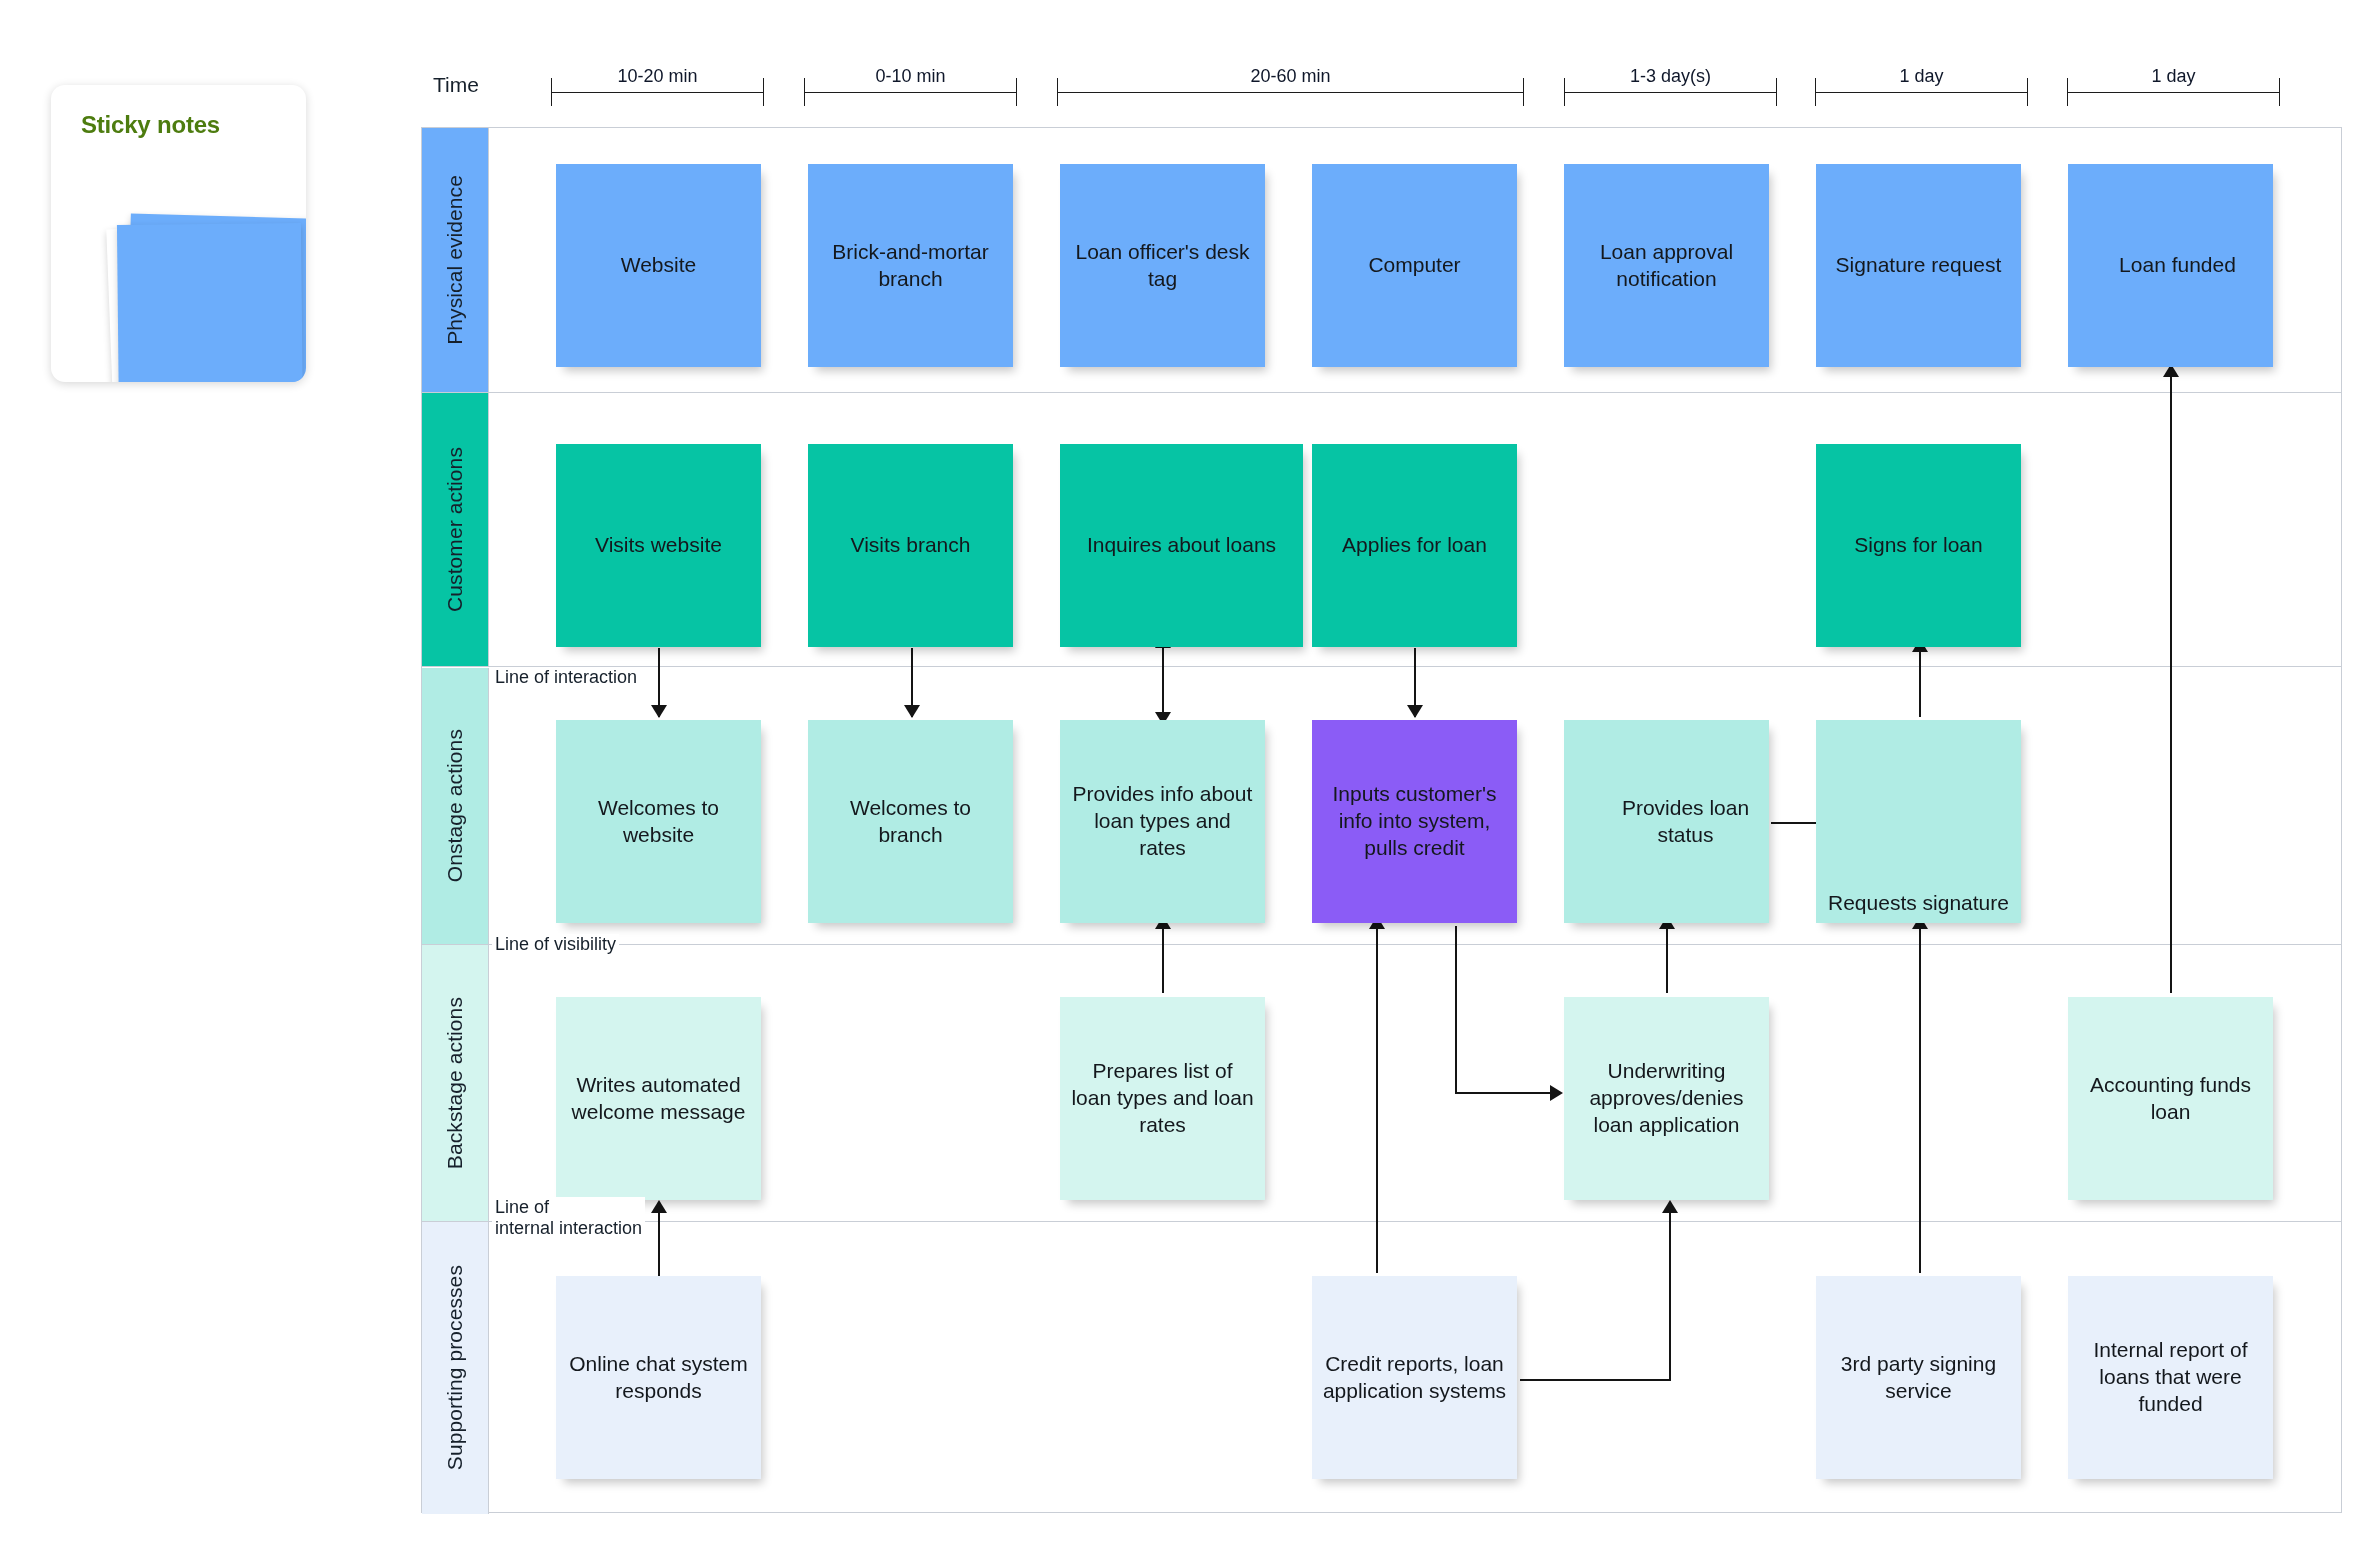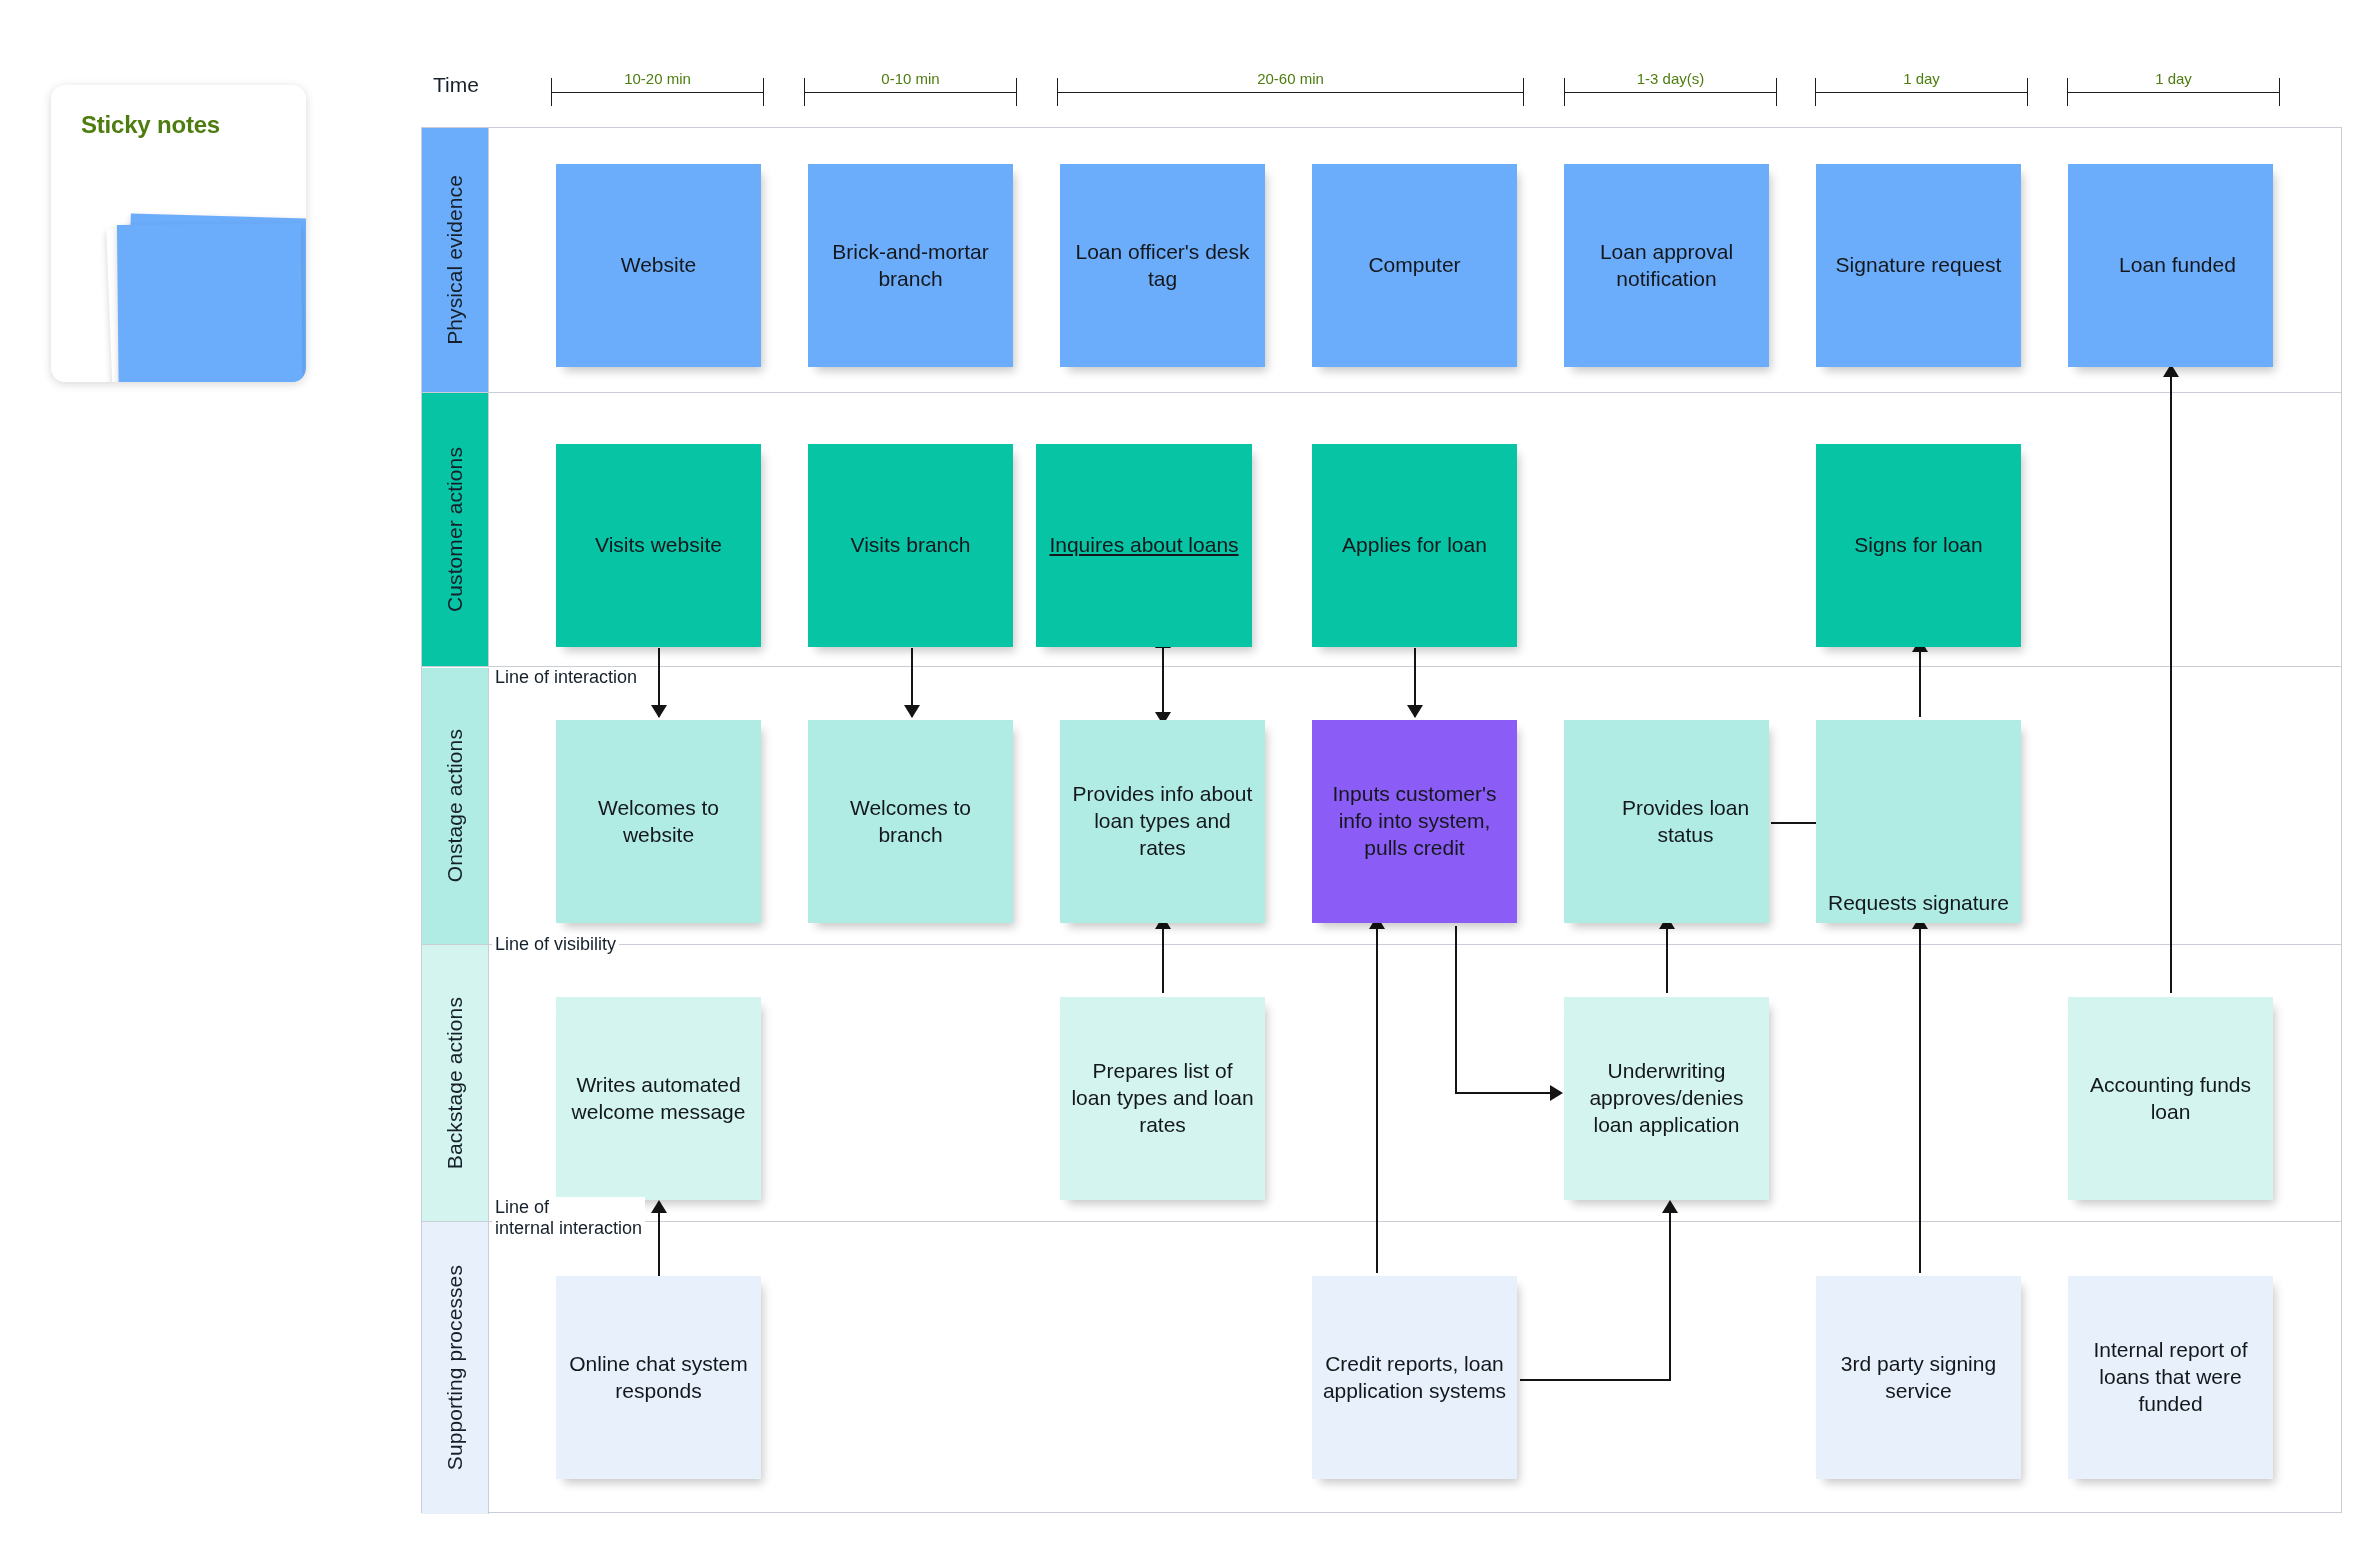--- a/index.html
+++ b/index.html
@@ -87,21 +87,21 @@
     position: absolute; left: 0; bottom: 0; height: 1px; width: 100%;
     background: #1c1c1c;
   }
   .tspan .cap {
     position: absolute; bottom: -13px; width: 1px; height: 28px; background: #1c1c1c;
   }
   .tspan .cap.l { left: 0; }
   .tspan .cap.r { right: 0; }
   .tspan .ttxt {
     position: absolute; bottom: 6px; left: 0; width: 100%;
-    text-align: center; font-size: 15px; color: #4d7c0f; white-space: nowrap;
+    text-align: center; font-size: 18px; color: #0f172a; white-space: nowrap;
   }
 
   
   .note {
     position: absolute;
     box-shadow: 5px 7px 9px -3px rgba(0,0,0,0.22);
     display: flex; align-items: center; justify-content: center;
     text-align: center;
     font-size: 21px;
     line-height: 1.28;
@@ -292,21 +292,21 @@
   <div class="note" style="left:2068px; top:164px; width:205px; height:203px; background:#6cadfb;padding-left:24px;">
     <span>Loan funded</span>
   </div>
 
   <div class="note" style="left:556px; top:444px; width:205px; height:203px; background:#06c4a4;">
     <span>Visits website</span>
   </div>
   <div class="note" style="left:808px; top:444px; width:205px; height:203px; background:#06c4a4;">
     <span>Visits branch</span>
   </div>
-  <div class="note" style="left:1036px; top:444px; width:216px; height:203px; background:#06c4a4;text-decoration:underline;">
+  <div class="note" style="left:1060px; top:444px; width:243px; height:203px; background:#06c4a4;">
     <span>Inquires about loans</span>
   </div>
   <div class="note" style="left:1312px; top:444px; width:205px; height:203px; background:#06c4a4;">
     <span>Applies for loan</span>
   </div>
   <div class="note" style="left:1816px; top:444px; width:205px; height:203px; background:#06c4a4;">
     <span>Signs for loan</span>
   </div>
 
   <div class="note" style="left:556px; top:720px; width:205px; height:203px; background:#b0ece4;">

